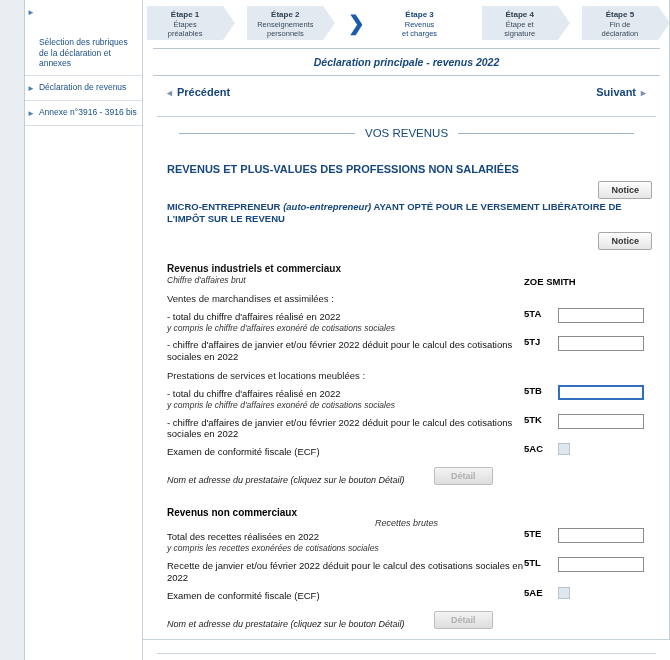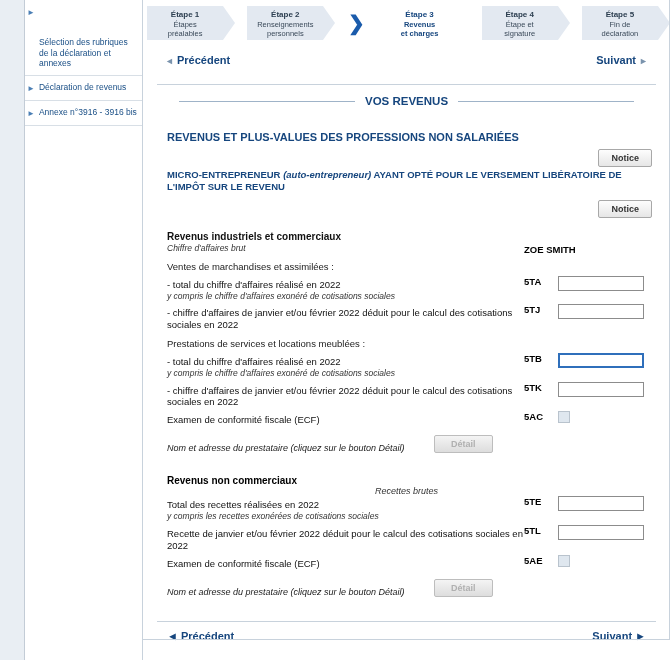--- a/index.html
+++ b/index.html
@@ -116,21 +116,21 @@
     background: #ffffff;
   }
   .step.active:after {
     border-left-color: #ffffff;
   }
   .step.active .st-title {
     color: #16467e;
   }
   .step.active .st-sub {
     color: #16467e;
-    font-weight: bold;
+    font-weight: normal;
   }
   .step-sep {
     width: 18px;
     flex: 0 0 18px;
     display: flex;
     align-items: center;
     justify-content: center;
     color: #1a5bab;
     font-size: 20px;
     font-weight: bold;
@@ -168,21 +168,21 @@
     color: #7a93ad;
     font-size: 9px;
   }
 
   
   .section-title {
     display: flex;
     align-items: center;
     margin: 10px 18px 0 18px;
     color: #16467e;
-    font-weight: bold;
+    font-weight: normal;
     font-size: 11.5px;
   }
   .section-title .rule {
     flex: 1 1 auto;
     height: 1px;
     background: #9fb3c8;
   }
   .section-title .txt {
     padding: 0 10px;
     white-space: nowrap;
@@ -400,20 +400,21 @@
         <div class="st-sub">Étape et</div>
         <div class="st-sub">signature</div>
       </div>
       <div class="step">
         <div class="st-title">Étape 5</div>
         <div class="st-sub">Fin de</div>
         <div class="st-sub">déclaration</div>
       </div>
     </div>
 
+    <div id="decl-bar">Déclaration principale - revenus 2022</div>
 
     <div class="nav-links">
       <div>
         <span class="tri">◄</span>
         <span class="lnk">Précédent</span>
       </div>
       <div>
         <span class="lnk">Suivant</span>
         <span class="tri">►</span>
       </div>

